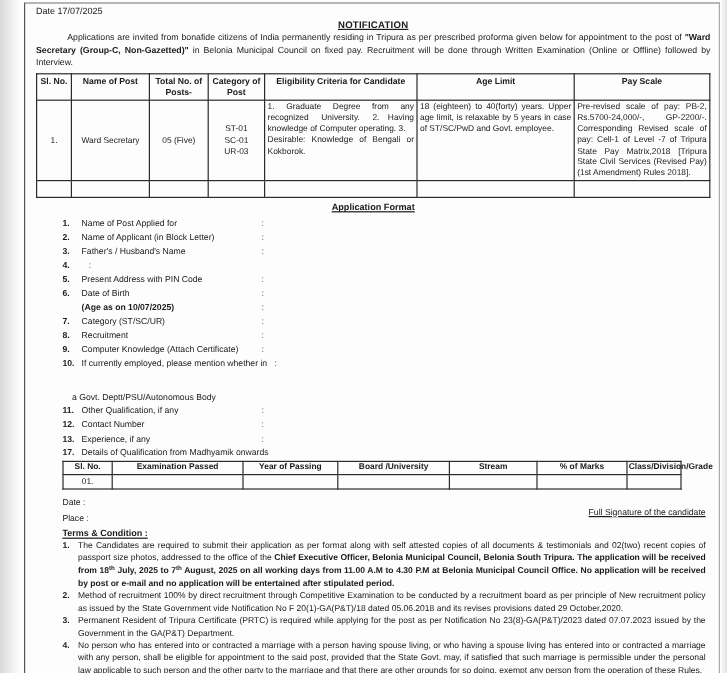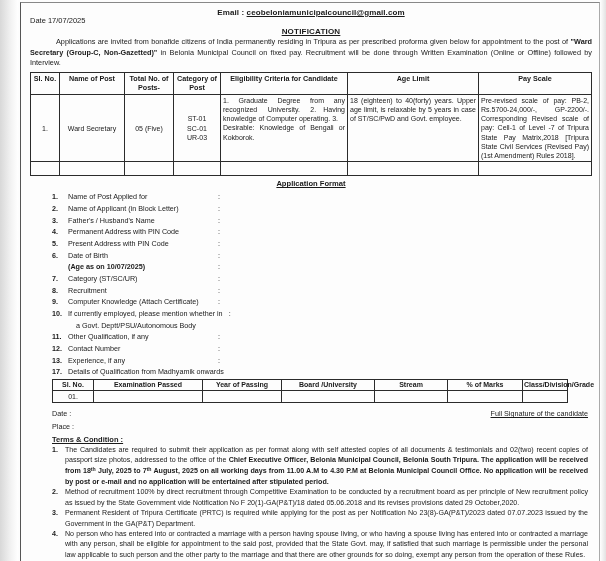--- a/index.html
+++ b/index.html
@@ -149,21 +149,21 @@
     flex: 0 0 16px;
     font-weight: 700;
   }
   ol.fields li .lbl {
     flex: 0 0 auto;
   }
   ol.fields li .colon {
     margin-left: 6px;
   }
   li.bolded .lbl { font-weight: 700; }
-  li.subline { padding-left: 0; }
+  li.subline { padding-left: 0; flex-direction: column; }
   li.subline .num { width: 16px; flex: 0 0 16px; }
   li.subline .lbl { padding-left: 8px; }
 
   .fld-w1 { min-width: 144px; }
 
   
   .qual-wrap { padding: 1px 0 0 22px; }
   table.qual-table {
     width: calc(100% - 24px);
     border-collapse: collapse;
@@ -186,21 +186,21 @@
   .q-exam { width: 106px; }
   .q-year { width: 76px; }
   .q-board{ width: 90px; }
   .q-str  { width: 70px; }
   .q-marks{ width: 72px; }
 
   
   .sign-row {
     display: flex;
     justify-content: space-between;
-    align-items: flex-start;
+    align-items: center;
     font-size: 7.2px;
     padding: 5px 4px 0 22px;
   }
   .dp .line { line-height: 1.7; }
   .sig { font-size: 7.2px; padding-top: 1px; text-decoration: underline; }
 
   
   .terms-title {
     font-size: 7.5px;
     font-weight: 700;
@@ -233,24 +233,20 @@
 </head>
 <body>
 
 <div id="page">
   <div class="page-edge-left"></div>
   <div class="page-edge-right"></div>
   <div class="page-frame"></div>
 
   <div class="content">
 
-    <div class="email-line">
-      <span>Email :</span>
-      <span class="addr">ceobeloniamunicipalcouncil@gmail.com</span>
-    </div>
 
     <div class="ref-row">
       <span>Date 17/07/2025</span>
     </div>
 
     <div class="notification-title">NOTIFICATION</div>
 
     <p class="intro"><span>Applications are invited from bonafide citizens of India permanently residing in Tripura as per prescribed proforma given below for appointment to the post of </span><b>"Ward Secretary (Group-C, Non-Gazetted)"</b><span> in Belonia Municipal Council on fixed pay. Recruitment will be done through Written Examination (Online or Offline) followed by Interview.</span></p>
 
     <table class="post-table">
@@ -302,21 +298,20 @@
           <span class="lbl fld-w1">Name of Applicant (in Block Letter)</span>
           <span class="colon">:</span>
         </li>
       <li>
           <span class="num">3.</span>
           <span class="lbl fld-w1">Father's / Husband's Name</span>
           <span class="colon">:</span>
         </li>
       <li>
           <span class="num">4.</span>
-          <span class="lbl fld-w1">Permanent Address with PIN Code</span>
           <span class="colon">:</span>
         </li>
       <li>
           <span class="num">5.</span>
           <span class="lbl fld-w1">Present Address with PIN Code</span>
           <span class="colon">:</span>
         </li>
       <li>
           <span class="num">6.</span>
           <span class="lbl fld-w1">Date of Birth</span>

